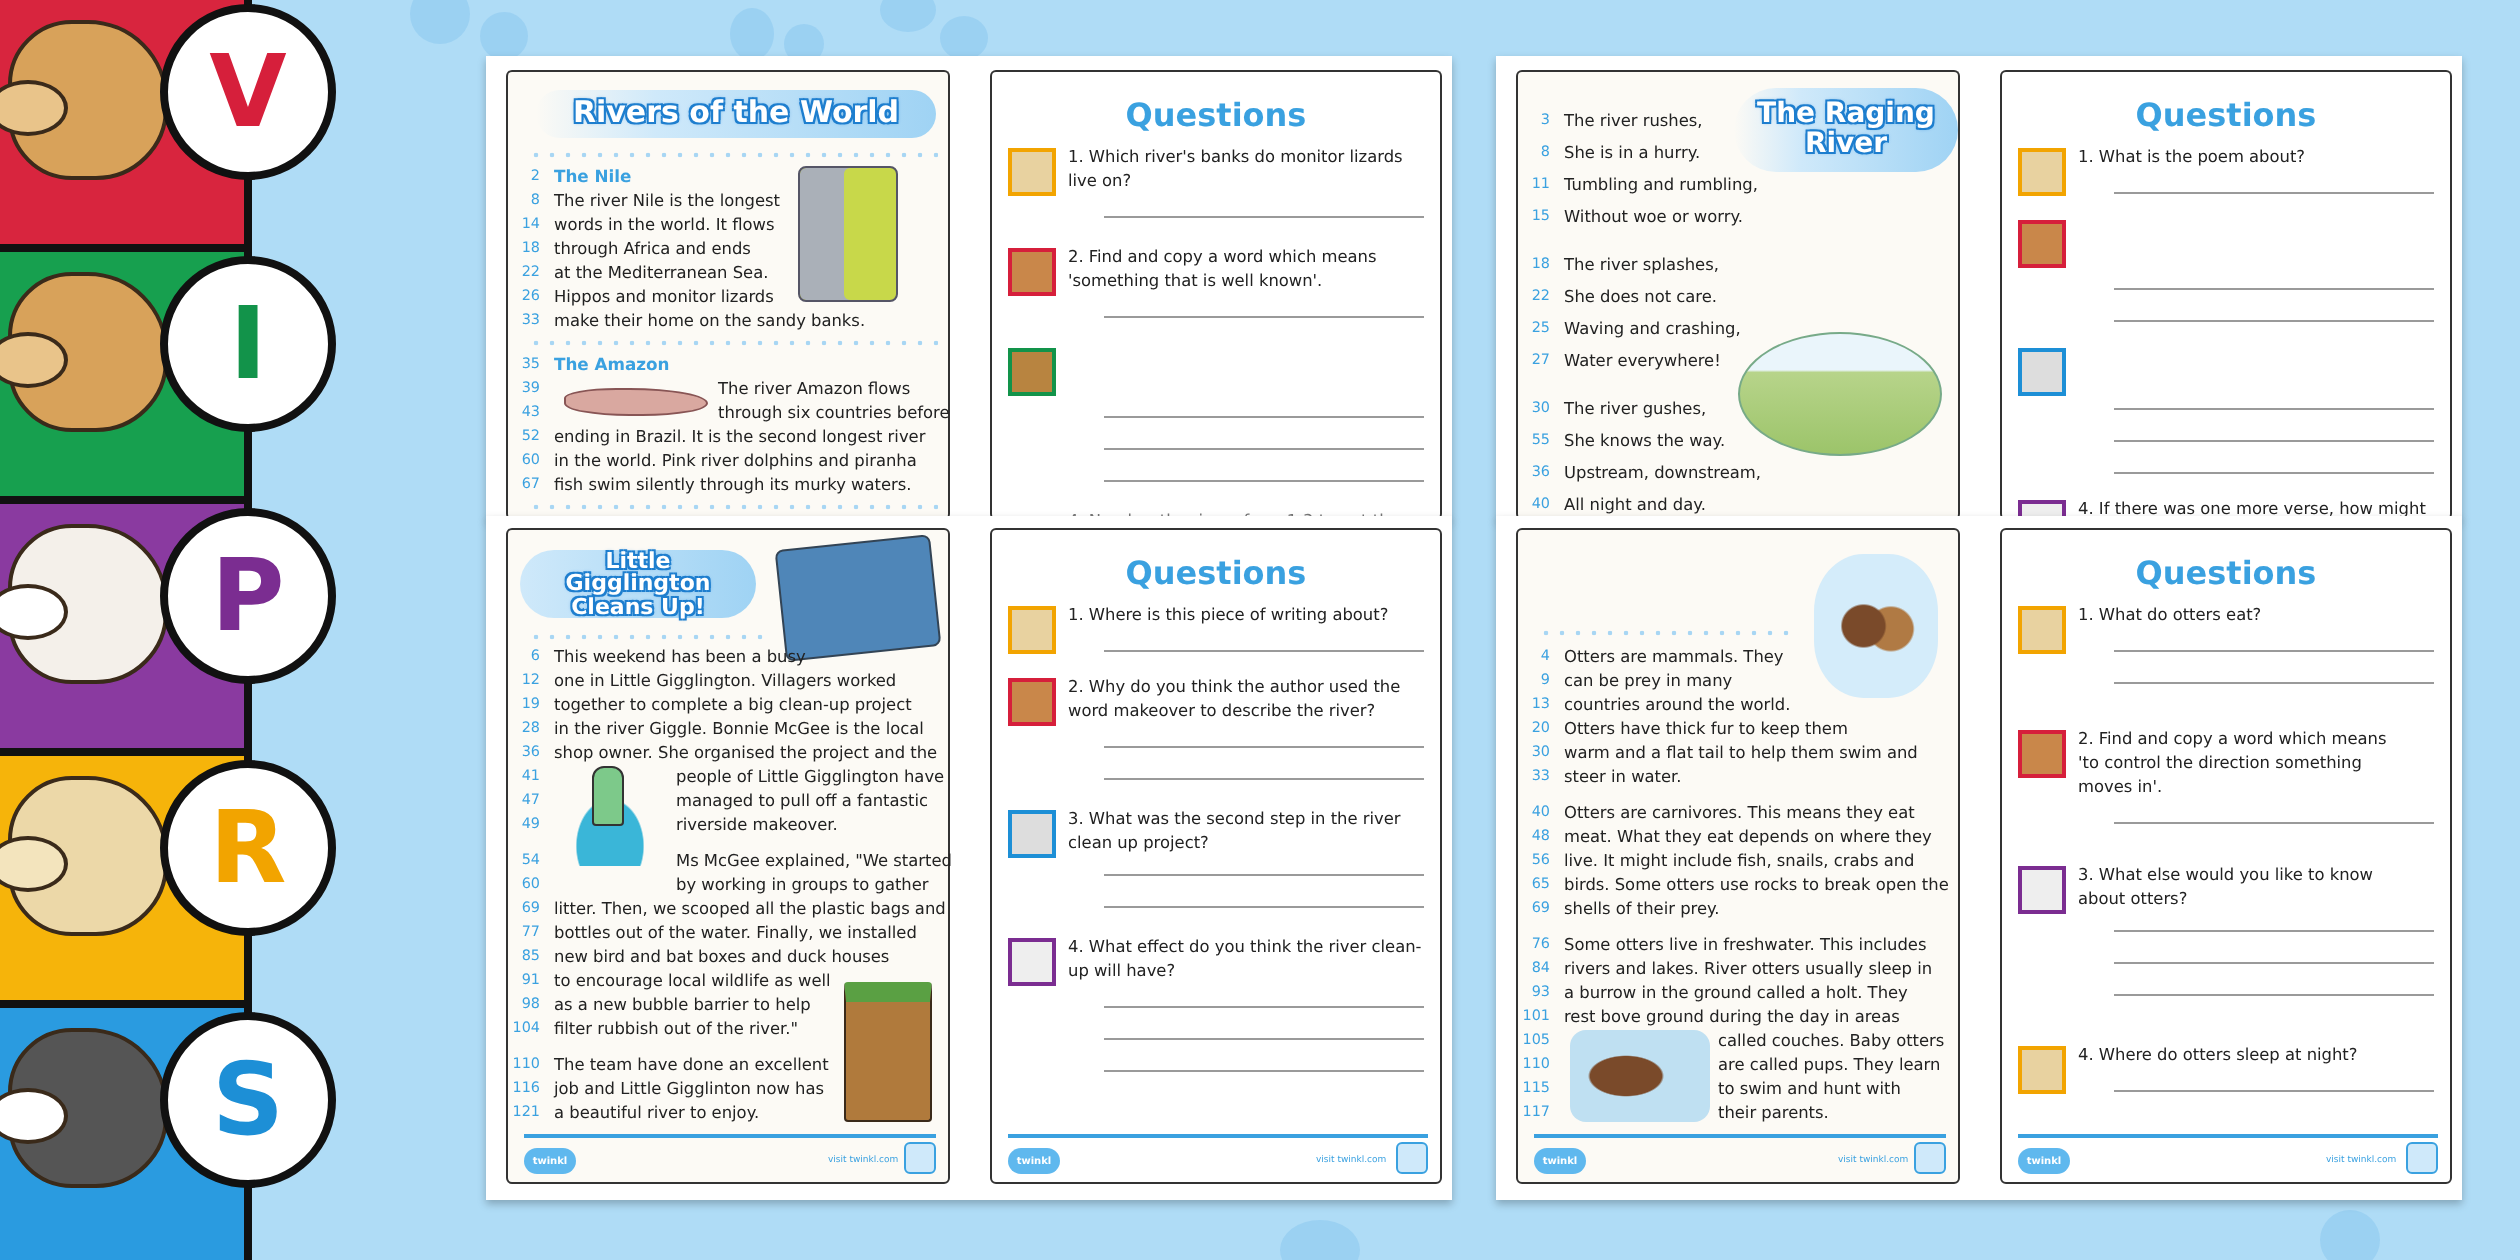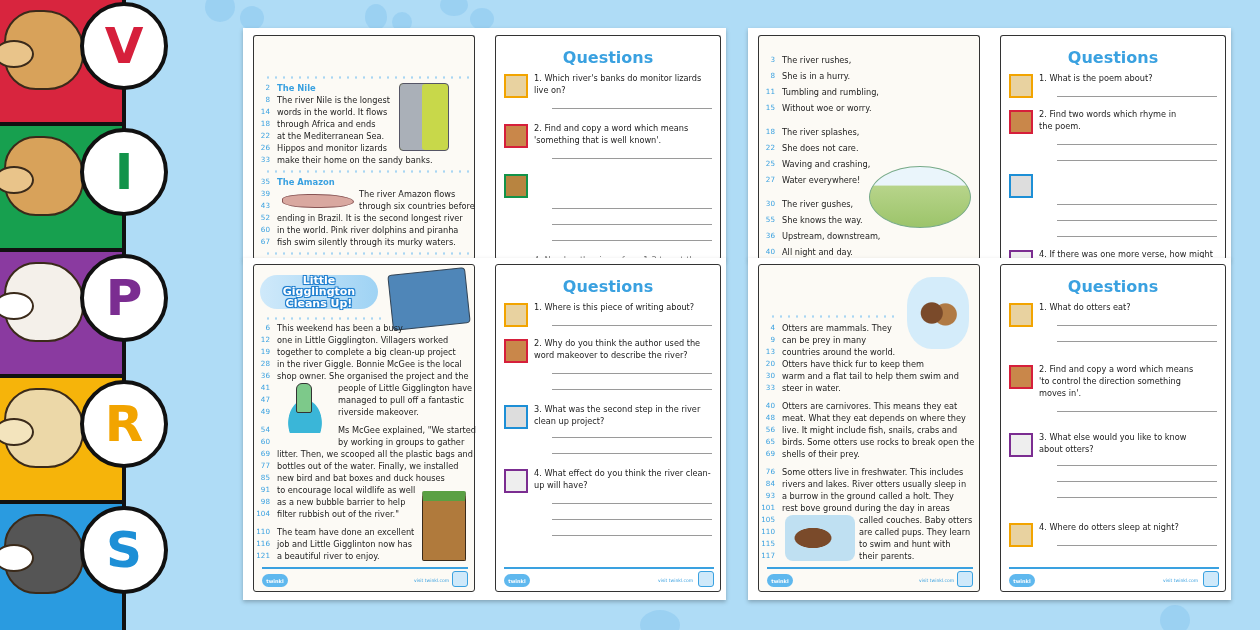--- a/index.html
+++ b/index.html
@@ -75,20 +75,21 @@
   <div class="vcircle" style="top: 380px; color: rgb(242, 164, 0);">
       <span>R</span>
     </div>
   <div class="vcircle" style="top: 506px; color: rgb(29, 143, 214);">
       <span>S</span>
     </div>
 </div>
 
 <div class="sheet" style="left:243px;top:28px;width:483px;height:232px">
   <div class="page" style="left:10px;top:7px;width:222px;height:225px;border-bottom:none">
+    <div class="title-pill" style="left:14px;top:9px;width:200px">Rivers of the World</div>
     <div class="dots" style="left:10px;top:40px;width:205px"></div>
     <div class="img" style="left:145px;top:47px;width:50px;height:68px;background:#c8d84a;border:1px solid #556;box-shadow:inset 22px 0 0 #aab0b8"></div>
     <div class="sub" style="left:23px;top:46px">The Nile</div>
     <div class="num" style="left:0;top:46px">2</div>
     <div class="num" style="left:0;top:58px">8</div>
     <div class="line" style="left:23px;top:58px">The river Nile is the longest</div>
     <div class="num" style="left:0;top:70px">14</div>
     <div class="line" style="left:23px;top:70px">words in the world. It flows</div>
     <div class="num" style="left:0;top:82px">18</div>
     <div class="line" style="left:23px;top:82px">through Africa and ends</div>
@@ -125,20 +126,21 @@
     <div class="qicon" style="left:8px;top:138px;border-color:#12934a;background:#b88440"></div>
     <div class="aline" style="left:56px;top:172px;width:160px"></div>
     <div class="aline" style="left:56px;top:188px;width:160px"></div>
     <div class="aline" style="left:56px;top:204px;width:160px"></div>
     <div class="qtext" style="left:38px;top:218px;width:180px;height:7px;overflow:hidden;color:#777">4.  Number the rivers from 1-3 to put them</div>
   </div>
 </div>
 
 <div class="sheet" style="left:748px;top:28px;width:483px;height:232px">
   <div class="page" style="left:10px;top:7px;width:222px;height:225px;border-bottom:none">
+    <div class="title-pill" style="left:108px;top:8px;width:112px;height:42px;border-radius:21px;font-size:14px;padding:0 10px">The Raging River</div>
     <div class="num" style="left:0;top:18px">3</div>
     <div class="line" style="left:23px;top:18px">The river rushes,</div>
     <div class="num" style="left:0;top:34px">8</div>
     <div class="line" style="left:23px;top:34px">She is in a hurry.</div>
     <div class="num" style="left:0;top:50px">11</div>
     <div class="line" style="left:23px;top:50px">Tumbling and rumbling,</div>
     <div class="num" style="left:0;top:66px">15</div>
     <div class="line" style="left:23px;top:66px">Without woe or worry.</div>
     <div class="num" style="left:0;top:90px">18</div>
     <div class="line" style="left:23px;top:90px">The river splashes,</div>
@@ -157,21 +159,20 @@
     <div class="line" style="left:23px;top:194px">Upstream, downstream,</div>
     <div class="num" style="left:0;top:210px">40</div>
     <div class="line" style="left:23px;top:210px">All night and day.</div>
   </div>
   <div class="page q" style="left:252px;top:7px;width:226px;height:225px;border-bottom:none">
     <div class="qhead" style="top:12px">Questions</div>
     <div class="qicon" style="left:8px;top:38px;border-color:#f2a400"></div>
     <div class="qtext" style="left:38px;top:36px;width:180px">1.  What is the poem about?</div>
     <div class="aline" style="left:56px;top:60px;width:160px"></div>
     <div class="qicon" style="left:8px;top:74px;border-color:#d61f3b;background:#c9874a"></div>
-    <div class="qtext" style="left:38px;top:72px;width:150px">2.  Find two words which rhyme in the poem.</div>
     <div class="aline" style="left:56px;top:108px;width:160px"></div>
     <div class="aline" style="left:56px;top:124px;width:160px"></div>
     <div class="qicon" style="left:8px;top:138px;border-color:#1d8fd6;background:#ddd"></div>
     <div class="aline" style="left:56px;top:168px;width:160px"></div>
     <div class="aline" style="left:56px;top:184px;width:160px"></div>
     <div class="aline" style="left:56px;top:200px;width:160px"></div>
     <div class="qicon" style="left:8px;top:214px;height:11px;border-color:#7b2d91;border-bottom:none;background:#eee"></div>
     <div class="qtext" style="left:38px;top:212px;width:185px;height:12px;overflow:hidden">4.  If there was one more verse, how might</div>
   </div>
 </div>

